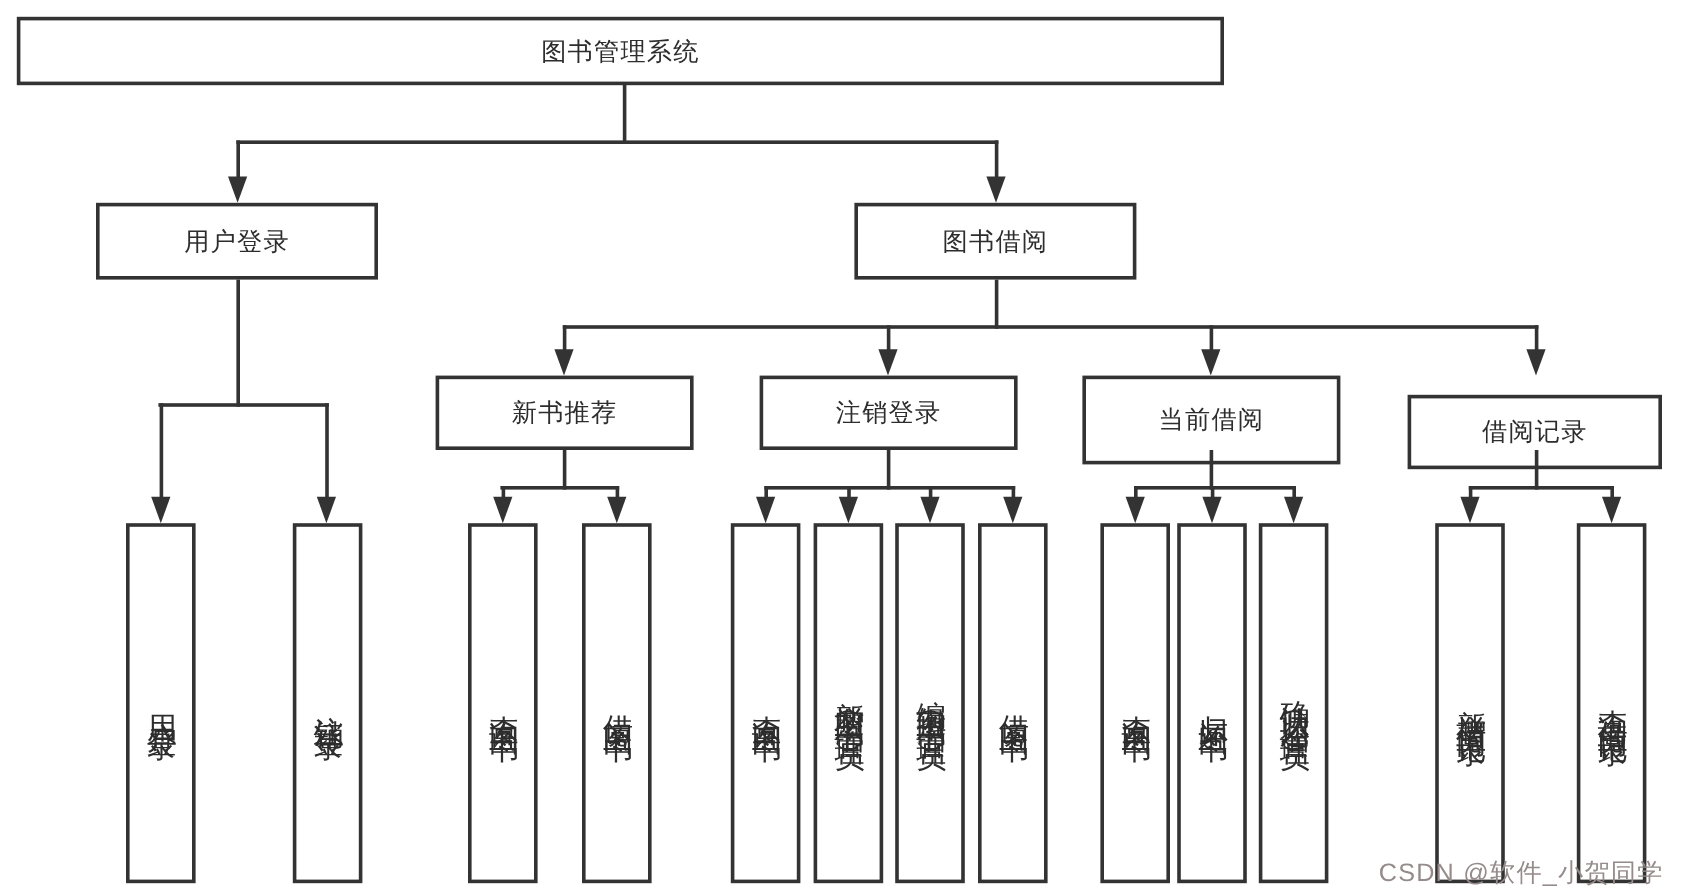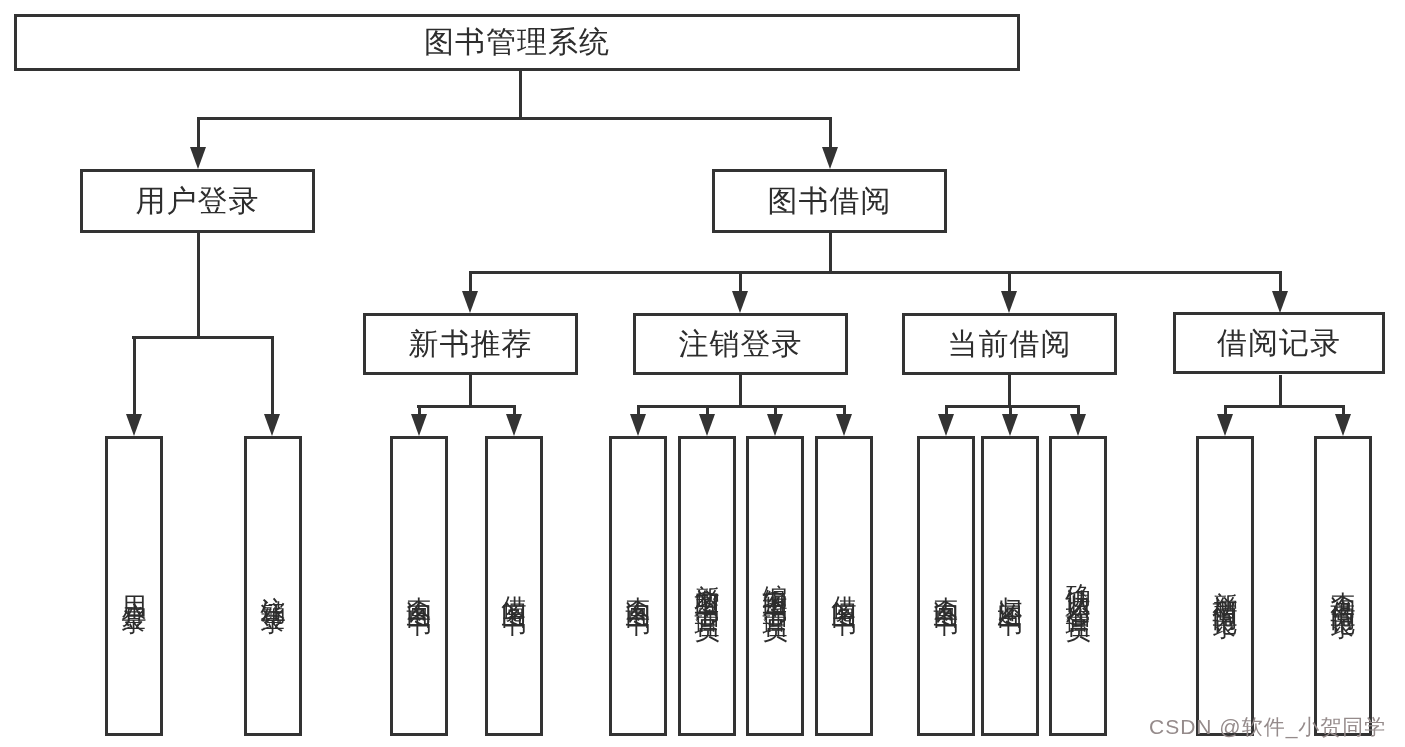--- a/index.html
+++ b/index.html
@@ -6,21 +6,21 @@
   html,body { margin:0; padding:0; background:#ffffff; }
   #canvas {
     position:relative; width:1405px; height:747px; background:#ffffff;
     font-family:"Liberation Sans","DejaVu Sans",sans-serif; color:#2d2d2d;
     overflow:hidden;
   }
   .hbox {
     position:absolute; box-sizing:border-box; background:#ffffff;
     border:3px solid var(--line);
     display:flex; align-items:center; justify-content:center;
-    font-size:30px; letter-spacing:1px; color:#2d2d2d;
+    font-size:21px; letter-spacing:1px; color:#2d2d2d;
   }
   .vbox {
     position:absolute; box-sizing:border-box; background:#ffffff;
     border:3px solid var(--line);
     width:58px; top:436px; height:300px;
     display:flex; align-items:center; justify-content:center;
     writing-mode:vertical-rl; text-orientation:mixed;
     font-size:25px; letter-spacing:5px; color:#2d2d2d;
     line-height:1;
   }
@@ -74,24 +74,24 @@
   <div class="arrow" style="left:732px;top:271px;height:42px"></div>
   <div class="arrow" style="left:1001px;top:271px;height:42px"></div>
   <div class="arrow" style="left:1272px;top:271px;height:42px"></div>
 
   <div class="hbox" style="left:363px;top:313px;width:215px;height:62px">
     <span>新书推荐</span>
   </div>
   <div class="hbox" style="left:633px;top:313px;width:215px;height:62px">
     <span>注销登录</span>
   </div>
-  <div class="hbox" style="left:902px;top:313px;width:215px;height:62px">
+  <div class="hbox" style="left:902px;top:313px;width:215px;height:74px">
     <span>当前借阅</span>
   </div>
-  <div class="hbox" style="left:1173px;top:312px;width:212px;height:62px">
+  <div class="hbox" style="left:1173px;top:329px;width:212px;height:62px">
     <span>借阅记录</span>
   </div>
 
   <div class="vline" style="left:469px;top:375px;height:33px"></div>
   <div class="hline" style="left:417px;top:405px;width:99px"></div>
   <div class="arrow" style="left:411px;top:405px;height:31px"></div>
   <div class="arrow" style="left:506px;top:405px;height:31px"></div>
 
   <div class="vline" style="left:739px;top:375px;height:33px"></div>
   <div class="hline" style="left:637px;top:405px;width:209px"></div>

